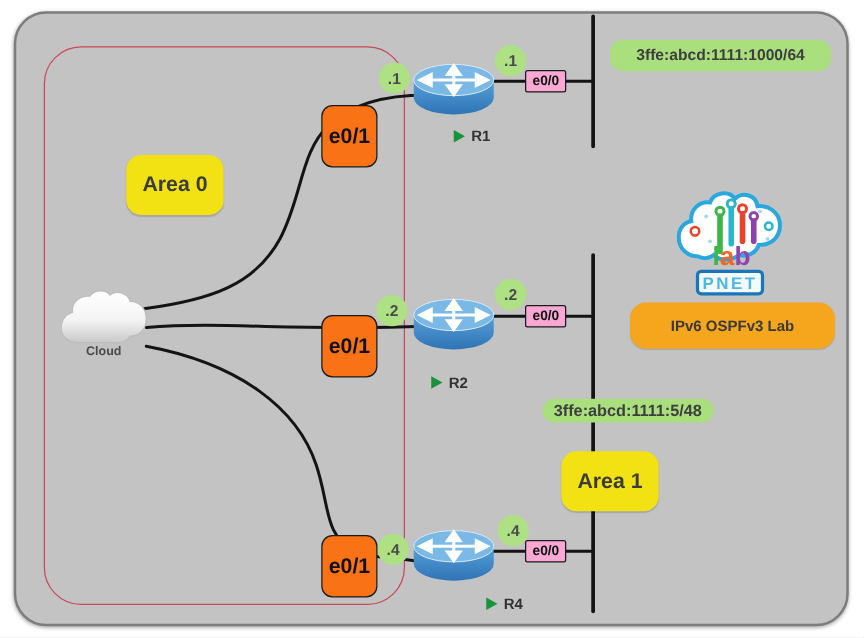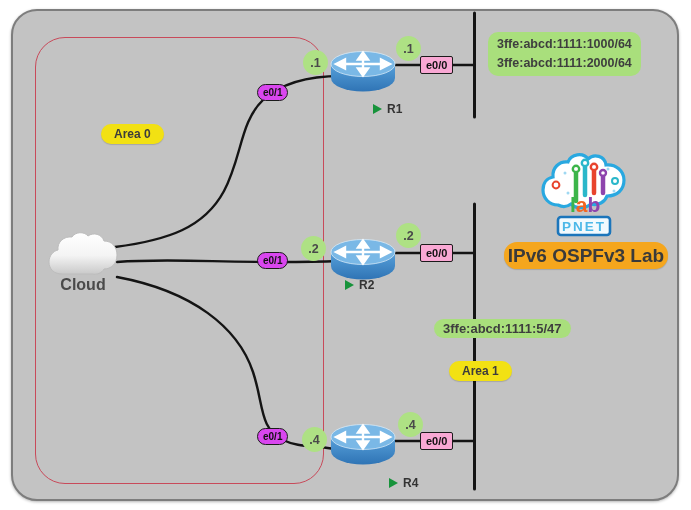--- a/index.html
+++ b/index.html
@@ -16,64 +16,64 @@
   #area0-rect{
     position:absolute;left:35px;top:37px;width:289px;height:447px;
     border:1.6px solid #c84a5a;border-radius:30px;
   }
   #wires{position:absolute;left:0;top:0;width:691px;height:510px;pointer-events:none;}
   #wires path{fill:none;stroke:#141414;stroke-width:2.4px;stroke-linecap:round;}
   #wires .seg{stroke-width:3px;}
 
   .pill-yellow{
     position:absolute;background:#f2e113;color:#3c3c3c;
-    font-size:12px;font-weight:600;padding:3px 13px;border-radius:12px;
+    font-size:17px;font-weight:600;padding:14px 13px;border-radius:12px;
     white-space:nowrap;box-shadow:0 1px 1px rgba(0,0,0,.15);
   }
   .pill-green{
     position:absolute;background:#a9df7c;color:#3e3e3e;
     font-size:12.5px;font-weight:700;padding:2px 9px;border-radius:10px;
     white-space:nowrap;
   }
   .lan-box{
     position:absolute;background:#a9df7c;color:#3e3e3e;
-    font-size:12.5px;font-weight:700;line-height:19px;padding:3px 9px;border-radius:10px;
+    font-size:12.5px;font-weight:700;line-height:19px;padding:3px 21px;border-radius:10px;
     white-space:nowrap;
   }
   .dot{
     position:absolute;width:25px;height:25px;border-radius:50%;
     background:#aee184;color:#4a4a4a;font-size:12.5px;font-weight:700;
     display:flex;align-items:center;justify-content:center;
   }
   .if-pill{
-    position:absolute;background:#d946ef;border:1.7px solid #1b1b1b;border-radius:9px;
-    color:#111;font-size:10px;font-weight:700;padding:2px 5px;white-space:nowrap;
+    position:absolute;background:#f97316;border:1.7px solid #1b1b1b;border-radius:9px;
+    color:#111;font-size:17px;font-weight:700;padding:14px 5px;white-space:nowrap;
   }
   .if-box{
     position:absolute;background:#f9a8d4;border:1.7px solid #1b1b1b;border-radius:2px;
     color:#111;font-size:11px;font-weight:700;padding:2px 5px;white-space:nowrap;
   }
   .router{position:absolute;width:68px;height:46px;cursor:pointer;}
   .rname{
     position:absolute;display:flex;align-items:center;gap:5px;
     font-size:12px;font-weight:700;color:#333;cursor:pointer;
   }
   .rname .tri{
     width:0;height:0;border-left:9px solid #17933b;
     border-top:5.5px solid transparent;border-bottom:5.5px solid transparent;
   }
   #cloud-icon{position:absolute;left:46px;top:231px;width:74px;height:46px;cursor:pointer;}
   #cloud-label{
     position:absolute;left:46px;top:276px;width:74px;text-align:center;
-    font-size:16px;font-weight:700;color:#4a4a4a;
+    font-size:10px;font-weight:700;color:#4a4a4a;
   }
   #banner{
-    position:absolute;left:504px;top:242px;width:164px;height:27px;
+    position:absolute;left:504px;top:242px;width:164px;height:37px;
     background:#f5a61d;border-radius:13px;color:#3a3a3a;
-    font-size:19px;font-weight:700;display:flex;align-items:center;justify-content:center;
+    font-size:12px;font-weight:700;display:flex;align-items:center;justify-content:center;
     white-space:nowrap;box-shadow:0 1px 1px rgba(0,0,0,.15);
   }
   #logo{position:absolute;left:538px;top:150px;width:92px;height:90px;}
 </style>
 </head>
 <body>
 
 <div id="stage">
 
   <div id="panel"></div>
@@ -120,42 +120,42 @@
         <polygon points="61,15 52,10.5 52,19.5"></polygon>
       <line x1="34" y1="9" x2="34" y2="21"></line>
       <polygon points="34,3.5 29,10.5 39,10.5"></polygon>
         <polygon points="34,26.5 29,19.5 39,19.5"></polygon>
     </g>
   </svg>
   <div class="dot" style="left:303px;top:50px;">.1</div>
   <div class="if-pill" style="left:257px;top:84px;">e0/1</div>
   <div class="dot" style="left:396px;top:36px;">.1</div>
   <div class="if-box" style="left:420px;top:56px;">e0/0</div>
-  <div class="rname" style="left:345px;top:102px;padding-left:28px;">
+  <div class="rname" style="left:335px;top:102px;padding-left:28px;">
     <span class="tri"></span>
     <span>R1</span>
   </div>
 
   <svg class="router" style="left:329px;top:237px;" viewBox="0 0 68 46">
     <path d="M2,15 L2,29 A32,13.5 0 0 0 66,29 L66,15 Z" fill="url(#rb)"></path>
     <ellipse cx="34" cy="15" rx="32" ry="12.5" fill="#7ab8e6" stroke="#d7eaf8" stroke-width="0.8"></ellipse>
     <g stroke="#ffffff" stroke-width="2.4" fill="#ffffff">
       <line x1="16" y1="15" x2="52" y2="15"></line>
       <polygon points="7,15 16,10.5 16,19.5"></polygon>
         <polygon points="61,15 52,10.5 52,19.5"></polygon>
       <line x1="34" y1="9" x2="34" y2="21"></line>
       <polygon points="34,3.5 29,10.5 39,10.5"></polygon>
         <polygon points="34,26.5 29,19.5 39,19.5"></polygon>
     </g>
   </svg>
   <div class="dot" style="left:301px;top:236px;">.2</div>
   <div class="if-pill" style="left:257px;top:252px;">e0/1</div>
   <div class="dot" style="left:396px;top:223px;">.2</div>
   <div class="if-box" style="left:420px;top:244px;">e0/0</div>
-  <div class="rname" style="left:345px;top:278px;">
+  <div class="rname" style="left:345px;top:299px;">
     <span class="tri"></span>
     <span>R2</span>
   </div>
 
   <svg class="router" style="left:329px;top:422px;" viewBox="0 0 68 46">
     <path d="M2,15 L2,29 A32,13.5 0 0 0 66,29 L66,15 Z" fill="url(#rb)"></path>
     <ellipse cx="34" cy="15" rx="32" ry="12.5" fill="#7ab8e6" stroke="#d7eaf8" stroke-width="0.8"></ellipse>
     <g stroke="#ffffff" stroke-width="2.4" fill="#ffffff">
       <line x1="16" y1="15" x2="52" y2="15"></line>
       <polygon points="7,15 16,10.5 16,19.5"></polygon>
@@ -169,24 +169,23 @@
   <div class="if-pill" style="left:257px;top:428px;">e0/1</div>
   <div class="dot" style="left:398px;top:412px;">.4</div>
   <div class="if-box" style="left:420px;top:432px;">e0/0</div>
   <div class="rname" style="left:345px;top:476px;padding-left:44px;">
     <span class="tri"></span>
     <span>R4</span>
   </div>
 
   <div class="lan-box" style="left:488px;top:32px;">
     <div>3ffe:abcd:1111:1000/64</div>
-    <div>3ffe:abcd:1111:2000/64</div>
-  </div>
-
-  <div class="pill-green" style="left:434px;top:319px;font-size:13px;">3ffe:abcd:1111:5/47</div>
+  </div>
+
+  <div class="pill-green" style="left:434px;top:319px;font-size:13px;">3ffe:abcd:1111:5/48</div>
 
   <svg id="logo" viewBox="0 0 92 88">
     <path d="M20,54 C11,54 5,47 5,39 C5,32 9,27 15,26 C14,17 21,10 30,11 C33,3 45,1 50,8 C56,2 67,5 68,14 C78,13 86,20 86,29 C86,39 79,45 69,45 C67,51 60,55 53,53 C47,58 38,58 33,53 C29,56 24,56 20,54 Z" fill="#ffffff" stroke="#29a8e0" stroke-width="3.2"></path>
     <g>
       <line x1="38" y1="22" x2="38" y2="50" stroke="#3cb54a" stroke-width="4.5" stroke-linecap="round"></line>
       <circle cx="38" cy="18" r="3.2" fill="none" stroke="#3cb54a" stroke-width="2.4"></circle>
       <line x1="47" y1="16" x2="47" y2="44" stroke="#2ab7ca" stroke-width="4.5" stroke-linecap="round"></line>
       <circle cx="47" cy="12" r="3.2" fill="none" stroke="#2ab7ca" stroke-width="2.4"></circle>
       <line x1="56" y1="20" x2="56" y2="42" stroke="#e8442d" stroke-width="4.5" stroke-linecap="round"></line>
       <circle cx="56" cy="16" r="3.2" fill="none" stroke="#e8442d" stroke-width="2.4"></circle>

